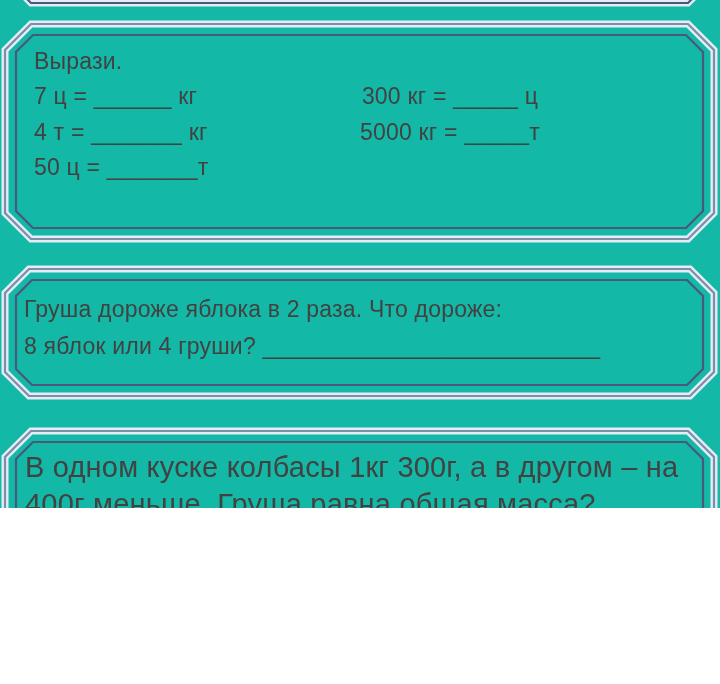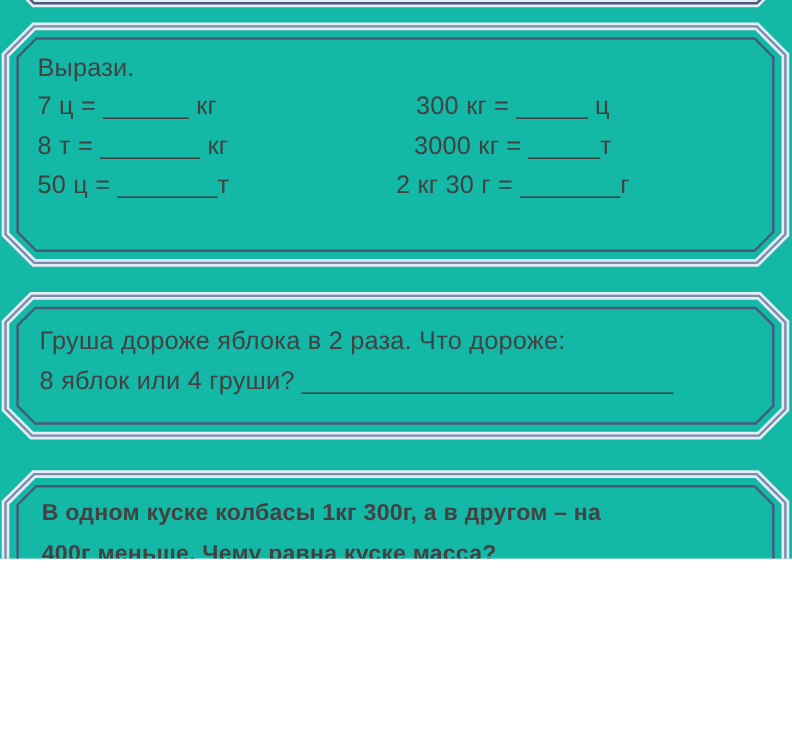--- a/index.html
+++ b/index.html
@@ -12,22 +12,22 @@
   svg{display:block}
   .frames{position:absolute;left:0;top:0;}
   .frames path{fill:none;stroke-linejoin:miter;}
   .frames .glow{stroke:#e4ecf6;stroke-width:7;}
   .frames .outer{stroke:var(--frame-outer-color,#7c8ea9);stroke-width:2.2;}
   .frames .inner{stroke:var(--frame-inner-color,#4a587c);stroke-width:2.2;}
   .txt{position:absolute;font-size:23px;line-height:35.5px;white-space:nowrap;letter-spacing:.2px;}
   .ex1-title{left:34px;top:44px;}
   .ex1-left{left:34px;top:79px;}
   .ex1-right{left:360px;top:79px;text-align:center;}
-  .ex2{left:36px;top:291px;line-height:36.5px;}
-  .ex3{left:38px;top:449px;line-height:36.5px;font-size:21px;font-weight:bold;}
+  .ex2{left:24px;top:291px;line-height:36.5px;}
+  .ex3{left:25px;top:449px;line-height:36.5px;font-size:29px;}
   .solution-label{left:40px;top:553px;font-size:16px;}
   .grid-svg{position:absolute;left:40px;top:590px;}
   .grid-svg .gh{stroke:var(--grid-color,#5d5d5d);stroke-width:2;}
   .grid-svg .gv{stroke:#6a6a6a;stroke-width:1.3;}
   .sausages{position:absolute;left:415px;top:533px;}
 </style>
 </head>
 <body>
 
 <div class="sheet">
@@ -47,37 +47,36 @@
     <path class="outer" d="M 29 269 L 690 269 L 714 293 L 714 372 L 690 396 L 29 396 L 5 372 L 5 293 Z"></path>
     <path class="inner" d="M 32 280 L 687 280 L 703 296 L 703 369 L 687 385 L 32 385 L 16 369 L 16 296 Z"></path>
 
     <path class="outer" d="M 31 431 L 688 431 L 714 457 L 714 734 L 688 760 L 31 760 L 5 734 L 5 457 Z"></path>
     <path class="inner" d="M 33 442 L 686 442 L 703 459 L 703 732 L 686 749 L 33 749 L 16 732 L 16 459 Z"></path>
   </svg>
 
   <div class="txt ex1-title">Вырази.</div>
   <div class="txt ex1-left">
     <div>7 ц = ______ кг</div>
-    <div>8 т = _______ кг</div>
+    <div>4 т = _______ кг</div>
     <div>50 ц = _______т</div>
   </div>
   <div class="txt ex1-right">
     <div>300 кг = _____ ц</div>
-    <div>3000 кг = _____т</div>
-    <div>2 кг 30 г = _______г</div>
+    <div>5000 кг = _____т</div>
   </div>
 
   <div class="txt ex2">
     <div>Груша дороже яблока в 2 раза. Что дороже:</div>
     <div>8 яблок или 4 груши? __________________________</div>
   </div>
 
   <div class="txt ex3">
     <div>В одном куске колбасы 1кг 300г, а в другом – на</div>
-    <div>400г меньше. Чему равна куске масса?</div>
+    <div>400г меньше. Груша равна общая масса?</div>
   </div>
   <div class="txt solution-label">Решение:</div>
 
   <svg class="grid-svg" width="400" height="104" viewBox="0 0 400 104">
     <line class="gv" x1="13" y1="0" x2="13" y2="104"></line>
       <line class="gv" x1="42" y1="0" x2="42" y2="104"></line>
     <line class="gv" x1="71" y1="0" x2="71" y2="104"></line>
       <line class="gv" x1="100" y1="0" x2="100" y2="104"></line>
     <line class="gv" x1="129" y1="0" x2="129" y2="104"></line>
       <line class="gv" x1="158" y1="0" x2="158" y2="104"></line>

